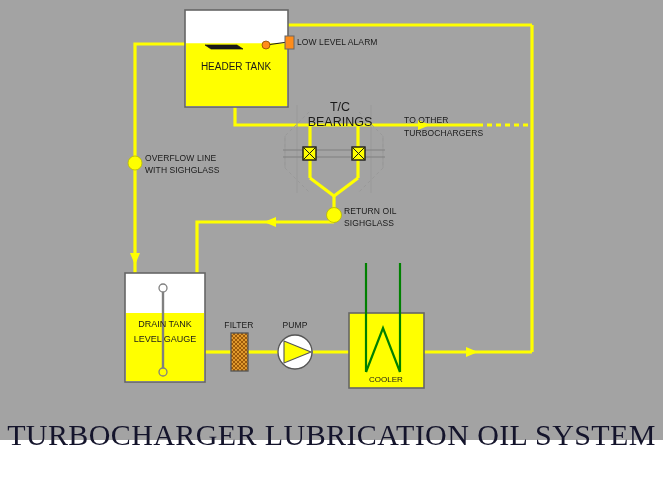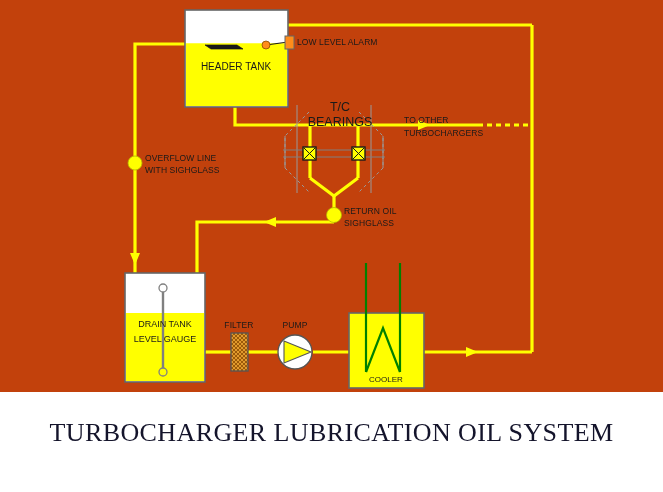--- a/index.html
+++ b/index.html
@@ -9,22 +9,22 @@
   }
   body {
     width: 663px;
     height: 492px;
     font-family: "Liberation Sans", sans-serif;
     overflow: hidden;
   }
   #diagram-root {
     position: relative;
     width: 663px;
-    height: 392px;
-    background: #c2410c;
+    height: 440px;
+    background: #a3a3a3;
   }
   #schematic-svg {
     position: absolute;
     left: 0;
     top: 0;
     width: 663px;
     height: 492px;
   }
   .lbl {
     font-family: "Liberation Sans", sans-serif;
@@ -52,21 +52,21 @@
     font-size: 8px;
     fill: #1a1a1a;
   }
   #caption {
     position: absolute;
     left: 0;
     top: 418px;
     width: 663px;
     text-align: center;
     font-family: "Liberation Serif", serif;
-    font-size: 26px;
+    font-size: 30px;
     color: #14142b;
     letter-spacing: 0.4px;
     white-space: nowrap;
   }
 </style>
 </head>
 <body>
 
 <div id="diagram-root">
 

